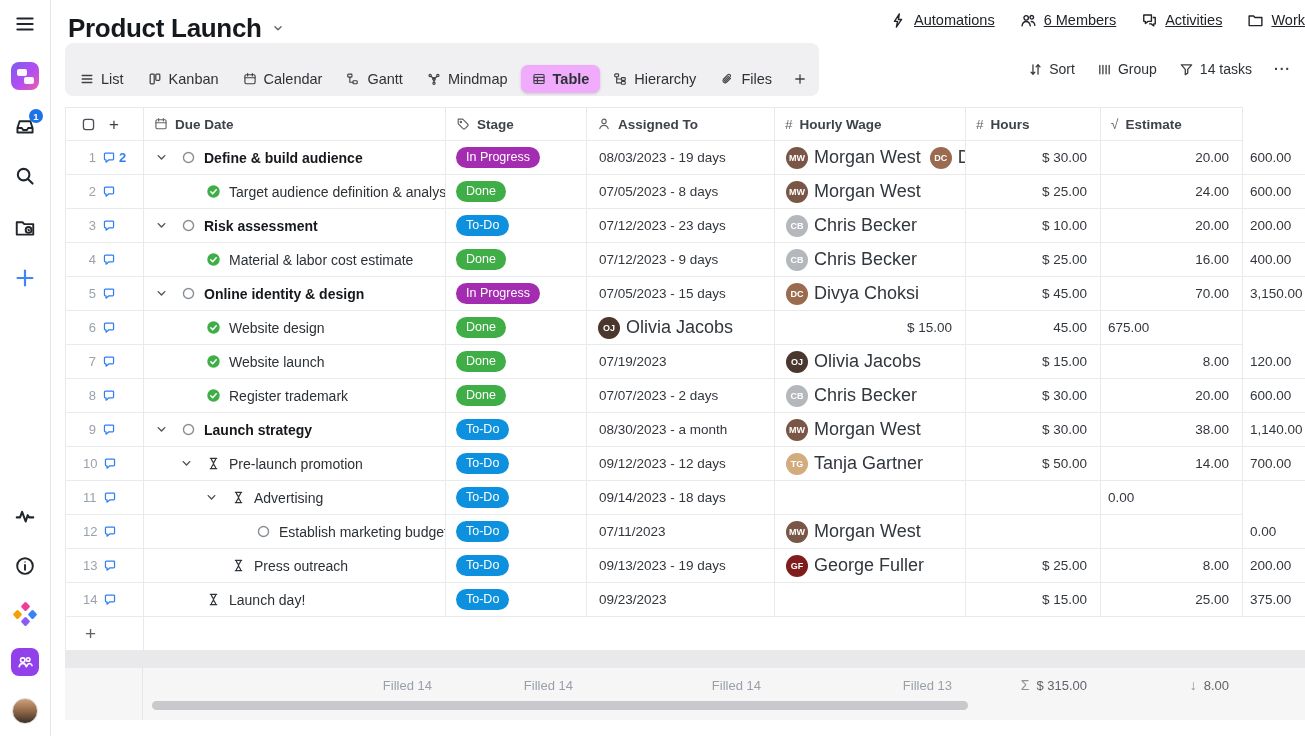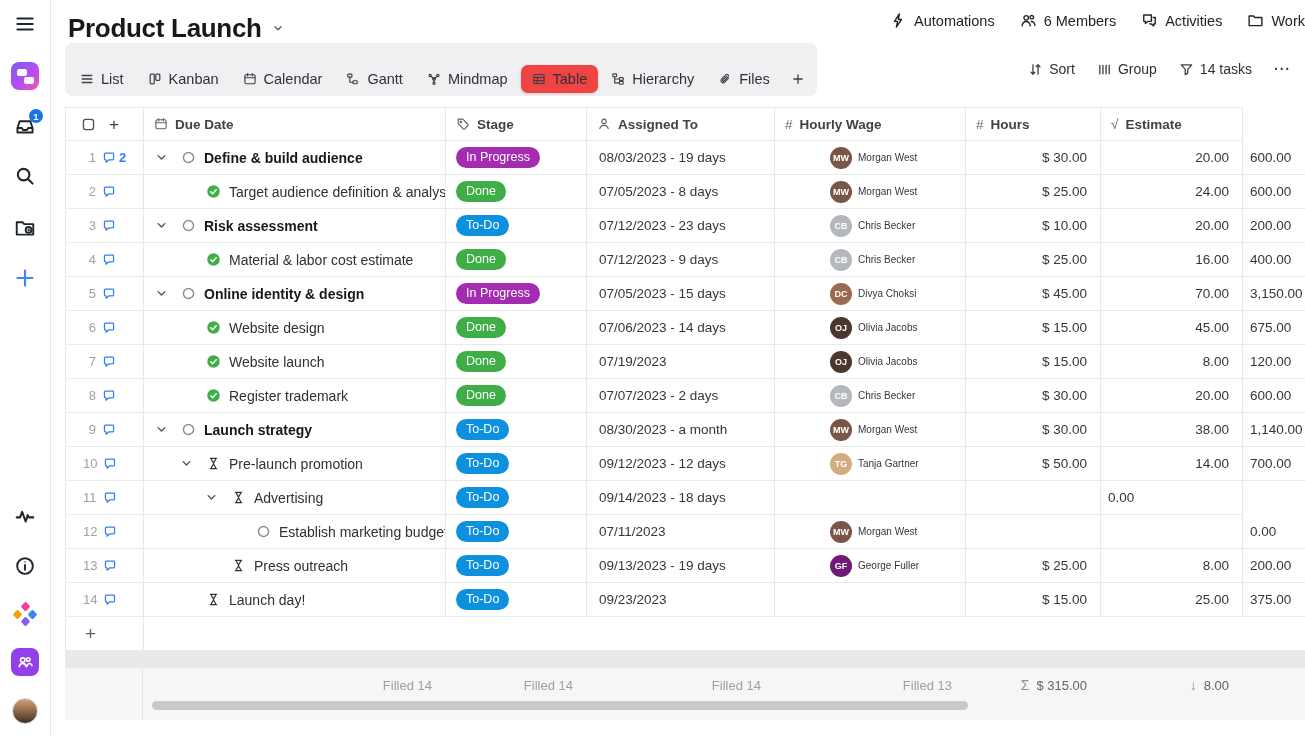--- a/index.html
+++ b/index.html
@@ -27,29 +27,29 @@
   .user-avatar { width: 26px; height: 26px; border-radius: 50%; background: linear-gradient(180deg, #cfa177 0%, #8a6245 55%, #3c2f25 100%); margin-top: 22px; cursor: pointer; border: 1px solid #d9dadd; }
   .spacer { flex: 1; }
 
   
   .main { position: relative; width: 1254px; overflow: hidden; }
   .title-row { height: 48px; padding: 8px 0 0 17px; display: flex; align-items: center; position: relative; }
   .page-title { font-size: 26px; font-weight: 700; color: #15181c; letter-spacing: -0.3px; }
   .title-chev { margin-left: 9px; color: #5f6368; display: flex; }
   .title-chev svg { width: 14px; height: 14px; }
   .top-actions { position: absolute; right: 0; top: 12px; display: flex; gap: 25px; white-space: nowrap; }
-  .top-action { display: flex; align-items: flex-end; gap: 7px; font-size: 14.5px; color: #202328; cursor: pointer; }
+  .top-action { display: flex; align-items: flex-start; gap: 7px; font-size: 14.5px; color: #202328; cursor: pointer; text-decoration: underline; }
   .top-action svg { width: 17px; height: 17px; color: #202328; }
 
   .view-row { height: 38px; margin-top: 2px; padding: 0 14px; display: flex; justify-content: space-between; align-items: center; }
   .tabbar { display: inline-flex; align-items: center; background: #f0f0f2; border-radius: 8px; padding: 3px 4px; gap: 2px; }
   .tab { display: flex; align-items: center; gap: 7px; padding: 6px 11px; border: none; background: transparent; border-radius: 7px; font-family: inherit; font-size: 14.5px; color: #2d3237; cursor: pointer; white-space: nowrap; margin-top: 19px; }
   .tab .ic { display: flex; color: #3c4043; }
   .tab .ic svg { width: 14px; height: 14px; }
-  .tab.active { background: #ef4444; box-shadow: 0 1px 3px rgba(0,0,0,.16); font-weight: 400; }
+  .tab.active { background: #f0abfc; box-shadow: 0 1px 3px rgba(0,0,0,.16); font-weight: 700; }
   .tab.addtab { padding: 6px 8px; }
   .view-tools { display: flex; align-items: center; gap: 22px; }
   .tool { display: flex; align-items: center; gap: 6px; font-size: 14px; color: #2d3237; cursor: pointer; }
   .tool svg { width: 15px; height: 15px; color: #3c4043; }
   .tool.more { font-weight: 700; letter-spacing: 1px; color: #3c4043; }
 
   
   .grid-wrap { margin: 19px 0 0 14px; width: 1317px; border-left: 1px solid #e8e9eb; }
   .cols { display: grid; grid-template-columns: 78px 302px 141px 188px 191px 135px 142px 140px; }
   .cell { border-right: 1px solid #e8e9eb; border-bottom: 1px solid #e9eaec; display: flex; align-items: center; overflow: hidden; white-space: nowrap; height: 34px; }
@@ -75,22 +75,22 @@
   .ticon svg { width: 15px; height: 15px; }
   .ticon.circle { color: #878e95; }
   .ticon.hourglass { color: #30353b; }
   .ttext { font-size: 14px; color: #2c3136; overflow: hidden; }
   .row.bold .ttext { font-weight: 700; color: #15181c; }
   .stage-cell { padding-left: 10px; }
   .badge { color: #fff; font-size: 12.5px; font-weight: 500; padding: 4px 10px 5px; border-radius: 20px; line-height: 1; }
   .due-cell { padding-left: 12px; font-size: 13.5px; color: #32373d; }
   .assigned-cell { padding-left: 11px; gap: 9px; }
   .chip { display: flex; align-items: center; gap: 6px; flex-shrink: 0; }
-  .avatar { width: 22px; height: 22px; border-radius: 50%; color: #fff; font-size: 9px; font-weight: 700; display: flex; align-items: center; justify-content: center; flex-shrink: 0; margin-left: 44px; }
-  .aname { font-size: 10px; color: #32373d; }
+  .avatar { width: 22px; height: 22px; border-radius: 50%; color: #fff; font-size: 9px; font-weight: 700; display: flex; align-items: center; justify-content: center; flex-shrink: 0; }
+  .aname { font-size: 18px; color: #32373d; }
   .wage-cell, .hours-cell { justify-content: flex-end; padding-right: 13px; font-size: 13.5px; color: #32373d; }
   .est-cell { padding-left: 7px; font-size: 13.5px; color: #32373d; }
   .addrow { height: 34px; border-bottom: 1px solid #e9eaec; display: grid; grid-template-columns: 78px 1239px; }
   .addrow .acell { border-right: 1px solid #e8e9eb; display: flex; align-items: center; padding-left: 19px; }
   .addrow .plus-glyph { font-size: 19px; color: #5f6368; }
 
   .gray-band { margin-left: 14px; width: 1317px; height: 17px; background: #e9e9ec; }
   .gfooter { margin-left: 14px; width: 1317px; height: 52px; background: #f6f6f7; position: relative; }
   .gfooter .cols { height: 34px; }
   .fcell { display: flex; align-items: center; justify-content: flex-end; padding-right: 13px; font-size: 13px; color: #9aa0a6; height: 34px; overflow: hidden; white-space: nowrap; }
@@ -581,21 +581,20 @@
               <svg viewBox="0 0 16 16">
                 <circle cx="8" cy="8" r="6.6" fill="#3fae46"></circle>
                 <path d="M5.1 8.3l2 2 3.8-4.2" fill="none" stroke="#fff" stroke-width="1.6" stroke-linecap="round" stroke-linejoin="round"></path>
               </svg>
             </span>
       <span class="ttext">Website design</span>
     </div>
     <div class="cell stage-cell">
       <span class="badge" style="background: rgb(63, 174, 70);">Done</span>
     </div>
-    <div class="cell due-cell">07/06/2023 - 14 days</div>
     <div class="cell assigned-cell">
             <span class="chip">
               <span class="avatar" style="background: rgb(74, 55, 46);">OJ</span>
               <span class="aname">Olivia Jacobs</span>
             </span>
           </div>
     <div class="cell wage-cell">$ 15.00</div>
     <div class="cell hours-cell">45.00</div>
     <div class="cell est-cell">675.00</div>
   </div>
@@ -846,21 +845,21 @@
               </svg>
             </span>
       <span class="ttext">Press outreach</span>
     </div>
     <div class="cell stage-cell">
       <span class="badge" style="background: rgb(13, 144, 221);">To-Do</span>
     </div>
     <div class="cell due-cell">09/13/2023 - 19 days</div>
     <div class="cell assigned-cell">
             <span class="chip">
-              <span class="avatar" style="background: #701a75;">GF</span>
+              <span class="avatar" style="background: #7f1d1d;">GF</span>
               <span class="aname">George Fuller</span>
             </span>
           </div>
     <div class="cell wage-cell">$ 25.00</div>
     <div class="cell hours-cell">8.00</div>
     <div class="cell est-cell">200.00</div>
   </div>
         <div class="cols row">
     <div class="cell num-cell">
       <span class="rownum">14</span>

